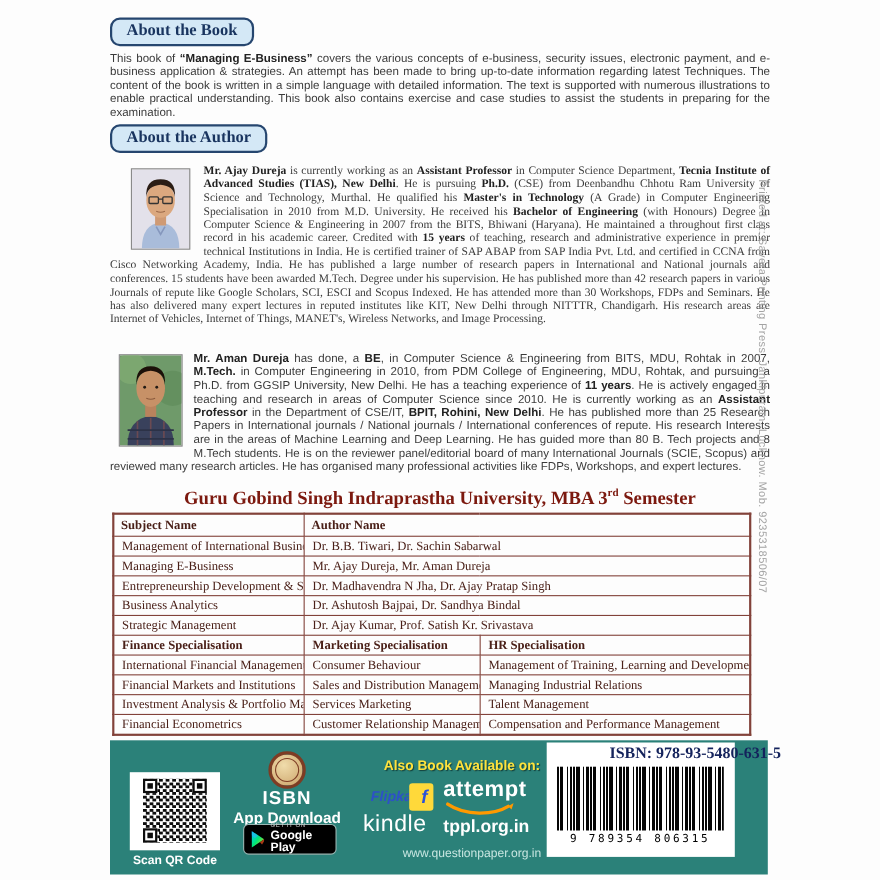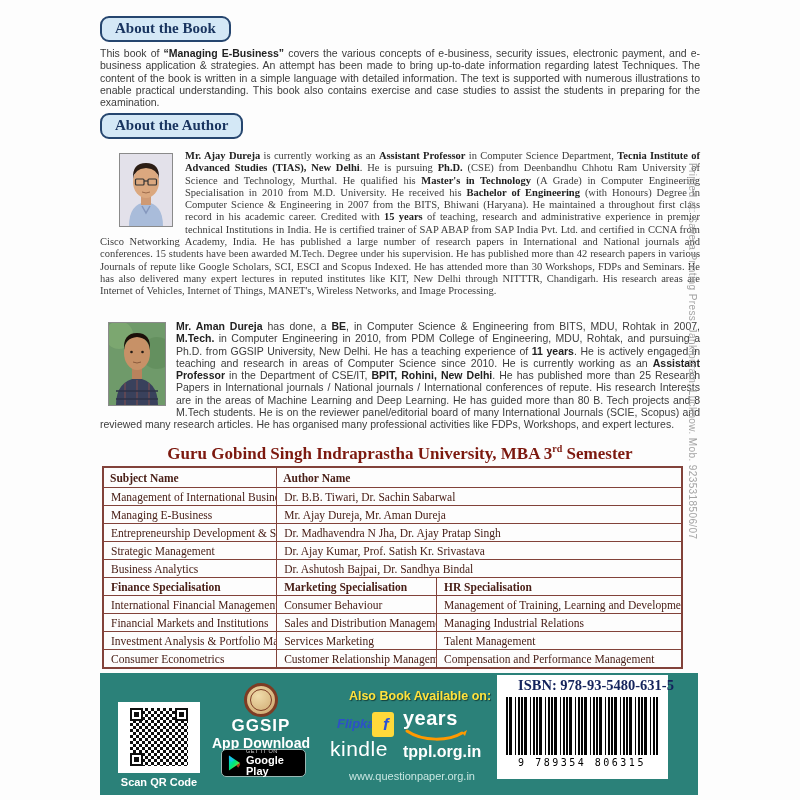--- a/index.html
+++ b/index.html
@@ -52,24 +52,24 @@
   .also{left:245px;top:16px;width:150px;text-align:center;font-weight:bold;font-size:12.5px;
       color:#ffe33d;text-shadow:1px 1px 1px #123f3b;white-space:nowrap;}
   .fk-word{left:237px;top:43px;font-style:italic;font-weight:bold;font-size:13px;color:#2d50c8;}
   .fk-icon{left:272px;top:39px;width:22px;height:25px;background:#ffd93a;border-radius:3px;
       text-align:center;line-height:25px;font-style:italic;font-weight:bold;font-size:17px;
       color:#2a52d8;}
   .amazon{left:303px;top:34px;font-weight:bold;font-size:20px;color:#fff;letter-spacing:.5px;}
   .smile{left:305px;top:55px;}
   .kindle{left:230px;top:64px;font-size:21px;color:#fff;letter-spacing:.5px;text-align:center;}
   .tpplsite{left:303px;top:70px;font-weight:bold;font-size:16px;color:#fff;}
-  .qsite{left:232px;top:97px;width:160px;text-align:center;font-size:11px;color:#c8e6e1;}
+  .qsite{left:232px;top:97px;width:160px;text-align:right;font-size:11px;color:#c8e6e1;}
   .isbn-box{left:397px;top:2px;width:171px;height:104px;background:#fff;}
   .isbn{left:0;top:2px;width:198px;text-align:center;font-family:"Liberation Serif",serif;
-      font-weight:bold;font-size:14.5px;color:#14235c;}
+      font-weight:bold;font-size:14.5px;color:#14235c;padding-left:36px;}
   .bars{left:9px;top:22px;width:152px;height:58px;
       background:repeating-linear-gradient(90deg,#050505 0 2px,#fff 2px 3px,#050505 3px 6px,
       #fff 6px 9px,#050505 9px 10px,#fff 10px 12px,#050505 12px 14px,#fff 14px 15px);}
   .bdigits{left:9px;top:82px;width:152px;text-align:center;background:#fff;
       font-family:"DejaVu Sans Mono",monospace;font-size:10px;letter-spacing:2.5px;color:#000;}
   .printnote{position:absolute;left:687px;top:163px;height:530px;writing-mode:vertical-rl;
       font-size:10px;color:#a3a3a3;letter-spacing:.4px;}
 </style>
 </head>
 <body>
@@ -143,26 +143,26 @@
         </tr>
     <tr>
           <td>Managing E-Business</td>
           <td colspan="2">Mr. Ajay Dureja, Mr. Aman Dureja</td>
         </tr>
     <tr>
           <td>Entrepreneurship Development &amp; Startup</td>
           <td colspan="2">Dr. Madhavendra N Jha, Dr. Ajay Pratap Singh</td>
         </tr>
     <tr>
+          <td>Business Analytics</td>
+          <td colspan="2">Dr. Ashutosh Bajpai, Dr. Sandhya Bindal</td>
+        </tr>
+    <tr>
           <td>Strategic Management</td>
           <td colspan="2">Dr. Ajay Kumar, Prof. Satish Kr. Srivastava</td>
-        </tr>
-    <tr>
-          <td>Business Analytics</td>
-          <td colspan="2">Dr. Ashutosh Bajpai, Dr. Sandhya Bindal</td>
         </tr>
     <tr class="spec-row">
       <td>Finance Specialisation</td>
       <td>Marketing Specialisation</td>
       <td>HR Specialisation</td>
     </tr>
     <tr>
           <td>International Financial Management</td>
           <td>Consumer Behaviour</td>
           <td>Management of Training, Learning and Development</td>
@@ -171,40 +171,40 @@
           <td>Financial Markets and Institutions</td>
           <td>Sales and Distribution Management</td>
           <td>Managing Industrial Relations</td>
         </tr>
     <tr>
           <td>Investment Analysis &amp; Portfolio Management</td>
           <td>Services Marketing</td>
           <td>Talent Management</td>
         </tr>
     <tr>
-          <td>Consumer Econometrics</td>
+          <td>Financial Econometrics</td>
           <td>Customer Relationship Management</td>
           <td>Compensation and Performance Management</td>
         </tr>
   </tbody>
     </table>
 
   <div class="band">
 
     <div class="qr-box">
       <div class="qr">
         <div class="finder f-tl"></div>
         <div class="finder f-tr"></div>
         <div class="finder f-bl"></div>
       </div>
     </div>
     <div class="scan-label">Scan QR Code</div>
 
     <div class="seal"></div>
-    <div class="tppl-label">GGSIP</div>
+    <div class="tppl-label">ISBN</div>
     <div class="appdl">App Download Now</div>
     <div class="gplay">
       <svg width="13" height="16" viewBox="0 0 14 16">
         <defs>
           <linearGradient id="gp" x1="0" y1="0" x2="1" y2="1">
             <stop offset="0" stop-color="#00c6ff"></stop>
             <stop offset="0.5" stop-color="#00e676"></stop>
             <stop offset="1" stop-color="#ffd600"></stop>
           </linearGradient>
         </defs>
@@ -216,21 +216,21 @@
         <div class="getit">GET IT ON</div>
         <div class="gpname">Google Play</div>
       </div>
     </div>
 
     <div class="also">Also Book Available on:</div>
     <div class="fk-word">Flipkart</div>
     <div class="fk-icon">
       <span>f</span>
     </div>
-    <div class="amazon">years</div>
+    <div class="amazon">attempt</div>
     <svg class="smile" width="62" height="14" viewBox="0 0 62 14">
       <path d="M2,3 C18,14 44,13 57,5" stroke="#ff9900" stroke-width="3" fill="none" stroke-linecap="round"></path>
       <path d="M57,5 l5,-3 l-2,6 z" fill="#ff9900"></path>
     </svg>
     <div class="kindle">kindle</div>
     <div class="tpplsite">tppl.org.in</div>
     <div class="qsite">www.questionpaper.org.in</div>
 
     <div class="isbn-box">
       <div class="isbn">ISBN: 978-93-5480-631-5</div>

